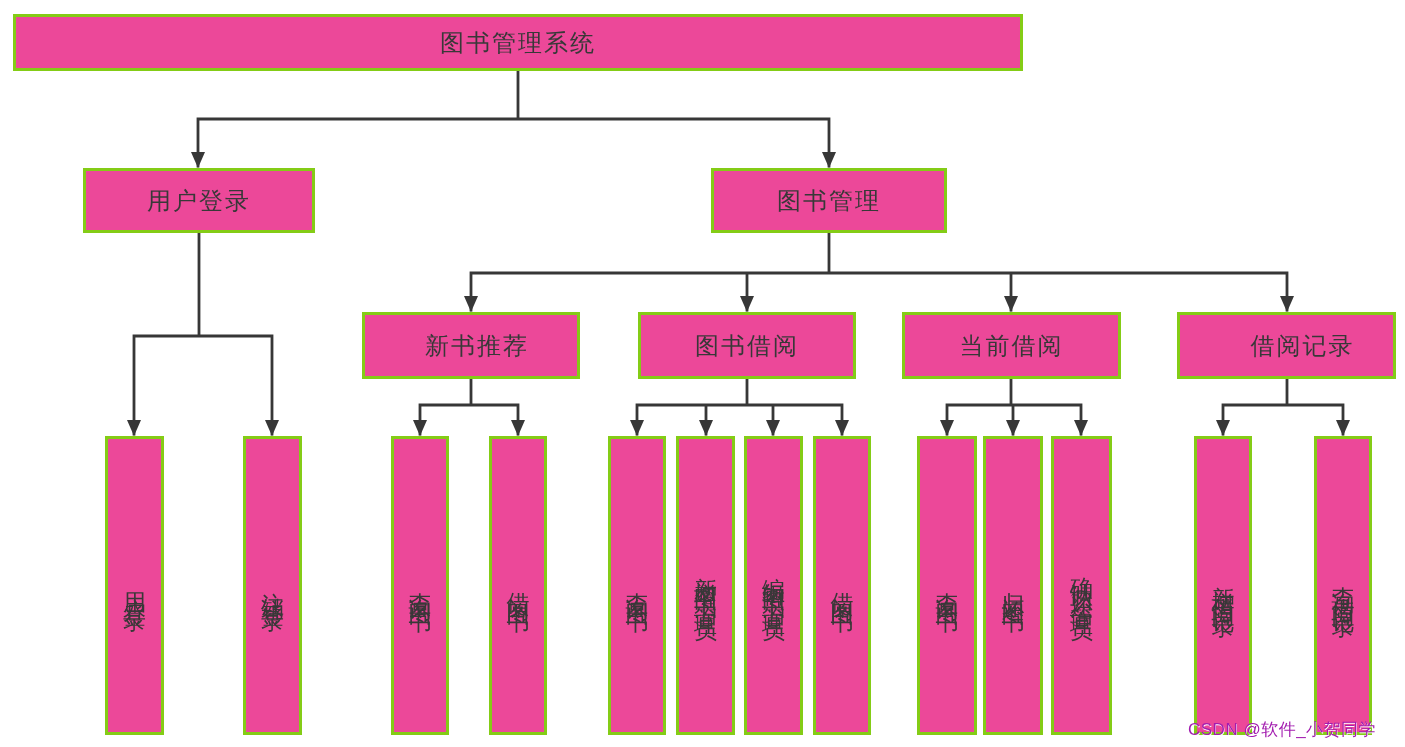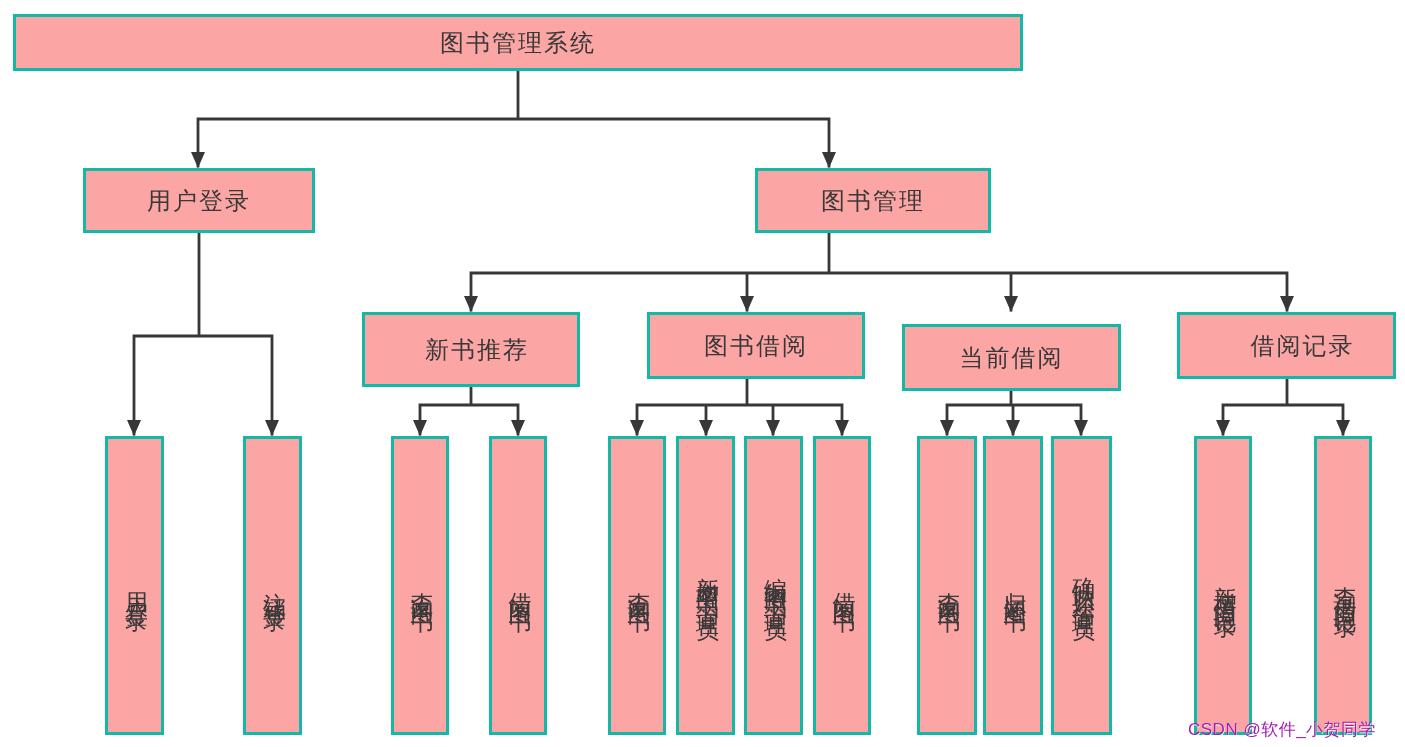--- a/index.html
+++ b/index.html
@@ -2,22 +2,22 @@
 <html><head>
 <meta charset="utf-8">
 <style>
   html,body{margin:0;padding:0;background:#ffffff;}
   .canvas{
     position:relative;width:1405px;height:747px;background:#ffffff;overflow:hidden;
     font-family:"Liberation Sans",sans-serif;color:#383838;
   }
   .connectors{position:absolute;left:0;top:0;width:1405px;height:747px;}
   .box{
-    position:absolute;box-sizing:border-box;background:#fca5a5;
-    border:3px solid #14b8a6;color:#383838;font-family:Liberation Mono, monospace;
+    position:absolute;box-sizing:border-box;background:#ec4899;
+    border:3px solid #84cc16;color:#383838;
   }
   .h{
     display:flex;align-items:center;justify-content:center;
     font-size:24px;letter-spacing:2px;white-space:nowrap;
   }
   .v{
     display:grid;place-items:center;
     writing-mode:vertical-lr;text-orientation:mixed;
     font-size:23px;letter-spacing:6px;line-height:1;
   }
@@ -68,25 +68,25 @@
       <polygon points="1013,436 1006,420 1020,420"></polygon>
       <polygon points="1081,436 1074,420 1088,420"></polygon>
       <polygon points="1223,436 1216,420 1230,420"></polygon>
       <polygon points="1343,436 1336,420 1350,420"></polygon>
     </g>
   </svg>
 
   <div class="box h" style="left:13px;top:14px;width:1010px;height:57px;">图书管理系统</div>
 
   <div class="box h" style="left:83px;top:168px;width:232px;height:65px;">用户登录</div>
-  <div class="box h" style="left:711px;top:168px;width:236px;height:65px;margin-left:44px;">图书管理</div>
+  <div class="box h" style="left:711px;top:168px;width:236px;height:65px;">图书管理</div>
 
-  <div class="box h" style="left:362px;top:312px;width:218px;height:75px;padding-left:12px;">新书推荐</div>
-  <div class="box h" style="left:638px;top:312px;width:218px;height:67px;margin-left:9px;">图书借阅</div>
-  <div class="box h" style="left:902px;top:324px;width:219px;height:67px;">当前借阅</div>
+  <div class="box h" style="left:362px;top:312px;width:218px;height:67px;padding-left:12px;">新书推荐</div>
+  <div class="box h" style="left:638px;top:312px;width:218px;height:67px;">图书借阅</div>
+  <div class="box h" style="left:902px;top:312px;width:219px;height:67px;">当前借阅</div>
   <div class="box h" style="left:1177px;top:312px;width:219px;height:67px;padding-left:32px;">借阅记录</div>
 
   <div class="box v" style="left:105px;top:436px;width:59px;height:299px;">用户登录</div>
   <div class="box v" style="left:243px;top:436px;width:59px;height:299px;">注销登录</div>
 
   <div class="box v" style="left:391px;top:436px;width:58px;height:299px;">查询图书</div>
   <div class="box v" style="left:489px;top:436px;width:58px;height:299px;">借阅图书</div>
 
   <div class="box v" style="left:608px;top:436px;width:58px;height:299px;">查询图书</div>
   <div class="box v" style="left:676px;top:436px;width:59px;height:299px;">新增图书（管理员）</div>

